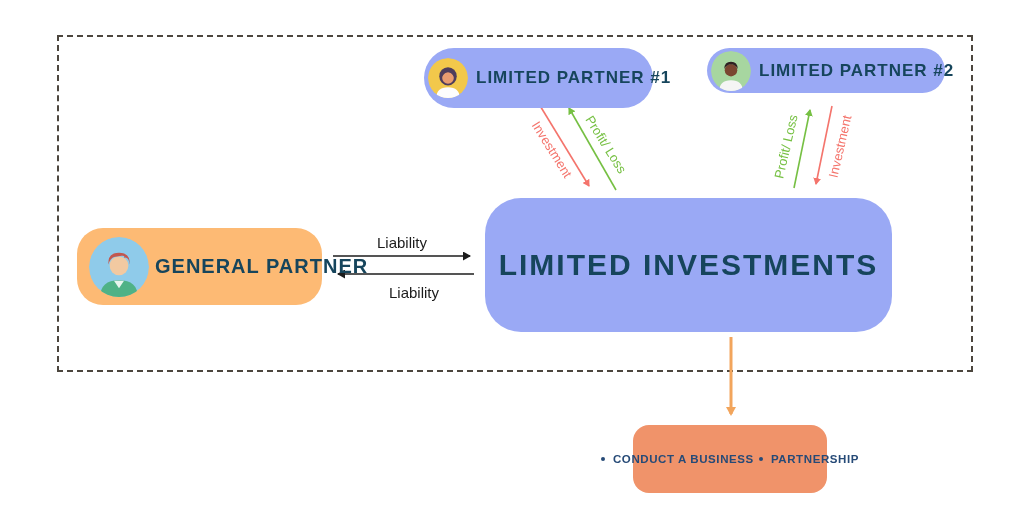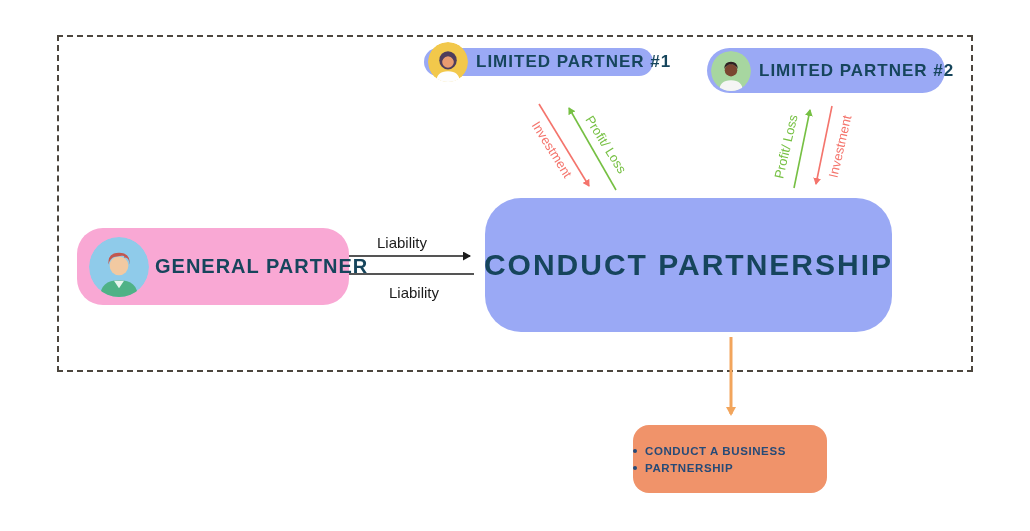--- a/index.html
+++ b/index.html
@@ -35,25 +35,25 @@
     border-radius: 999px;
   }
   .badge .avatar { flex: 0 0 auto; display: block; }
   .badge .badge-label {
     font-weight: 700;
     color: #16455c;
     letter-spacing: 1px;
     white-space: nowrap;
   }
 
-  .lp1-badge { left: 424px; top: 48px; width: 229px; height: 28px; background: #9aa9f5; padding-left: 4px; }
+  .lp1-badge { left: 424px; top: 48px; width: 229px; height: 60px; background: #9aa9f5; padding-left: 4px; }
   .lp2-badge { left: 707px; top: 48px; width: 238px; height: 45px; background: #9aa9f5; padding-left: 4px; text-align: center; }
   .lp1-badge .badge-label, .lp2-badge .badge-label { font-size: 17px; margin-left: 8px; }
 
-  .gp-badge { left: 77px; top: 228px; width: 272px; height: 77px; background: #f9a8d4; border-radius: 26px; padding-left: 12px; }
+  .gp-badge { left: 77px; top: 228px; width: 245px; height: 77px; background: #fdba74; border-radius: 26px; padding-left: 12px; }
   .gp-badge .badge-label { font-size: 20px; margin-left: 6px; letter-spacing: 1px; }
 
   .partnership-box {
     position: absolute;
     left: 485px; top: 198px;
     width: 407px; height: 134px;
     background: #9aa9f5;
     border-radius: 36px;
     display: flex;
     align-items: center;
@@ -67,21 +67,21 @@
     white-space: nowrap;
   }
 
   .purpose-box {
     position: absolute;
     left: 633px; top: 425px;
     width: 194px; height: 68px;
     background: #f0936a;
     border-radius: 16px;
     display: flex;
-    flex-direction: column;
+    flex-direction: row;
     justify-content: center;
     gap: 5px;
   }
   .purpose-row { display: flex; align-items: center; gap: 8px; }
   .purpose-dot {
     width: 4px; height: 4px;
     border-radius: 50%;
     background: #264a77;
     flex: 0 0 auto;
   }
@@ -189,21 +189,21 @@
         <circle cx="24" cy="23" r="7.5" fill="#f2c9a1"></circle>
         <path d="M15.5,22 Q15,12.5 24,12.5 Q33,12.5 32.5,22 Q32,15.5 28,16.5 Q29,14.5 26,15 Q22,15.5 20,16 Q17,17 15.5,22 Z" fill="#c2574e"></path>
         <path d="M9,48 Q9,34.5 24,34.5 Q39,34.5 39,48 Z" fill="#4fb286"></path>
         <path d="M20,35 L24,41 L28,35 Z" fill="#e8f5ee"></path>
       </g>
     </svg>
     <span class="badge-label">GENERAL PARTNER</span>
   </div>
 
   <div class="partnership-box">
-    <span class="box-title">CONDUCT PARTNERSHIP</span>
+    <span class="box-title">LIMITED INVESTMENTS</span>
   </div>
 
   <div class="edge-label plain management-label">Liability</div>
   <div class="edge-label plain liability-label">Liability</div>
   <div class="edge-label diag red lp1-investment-label">Investment</div>
   <div class="edge-label diag green lp1-profit-label">Profit/ Loss</div>
   <div class="edge-label diag green lp2-profit-label">Profit/ Loss</div>
   <div class="edge-label diag red lp2-investment-label">Investment</div>
 
   <div class="purpose-box">

